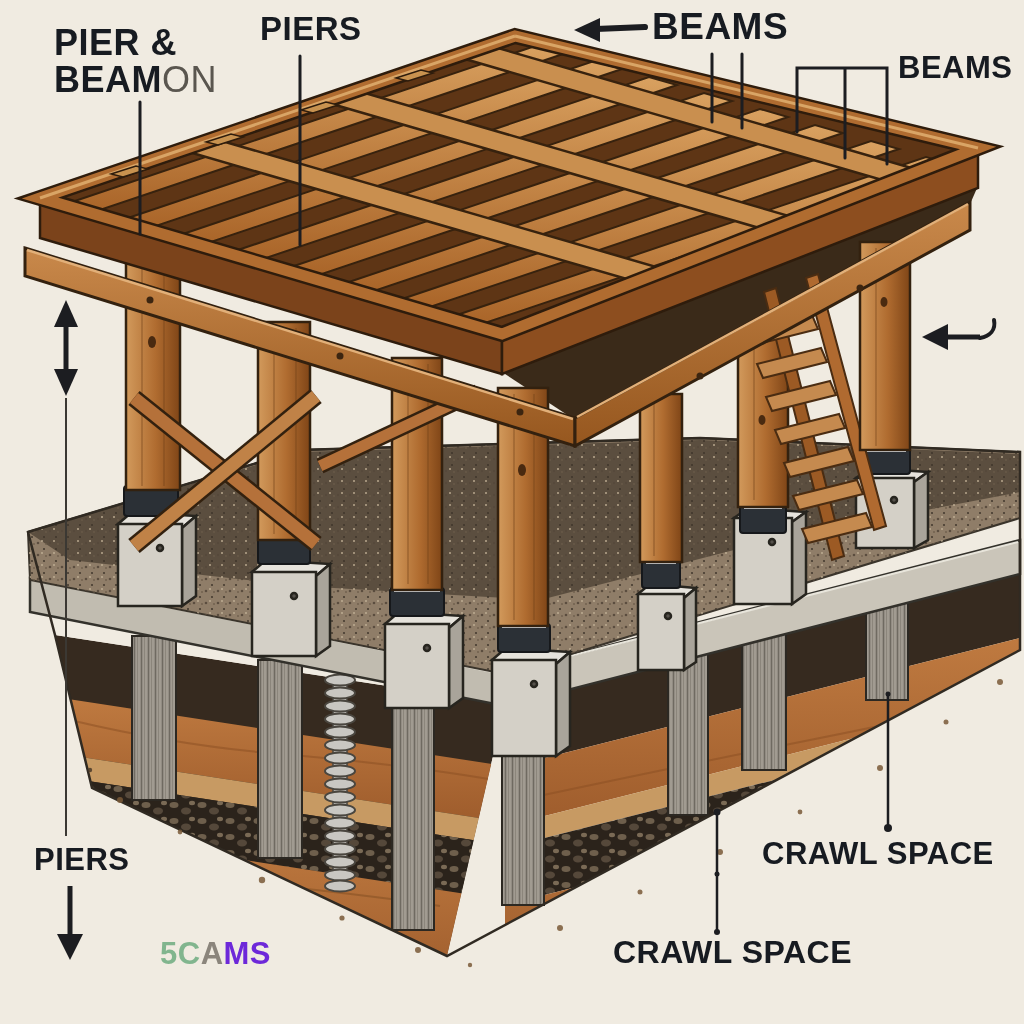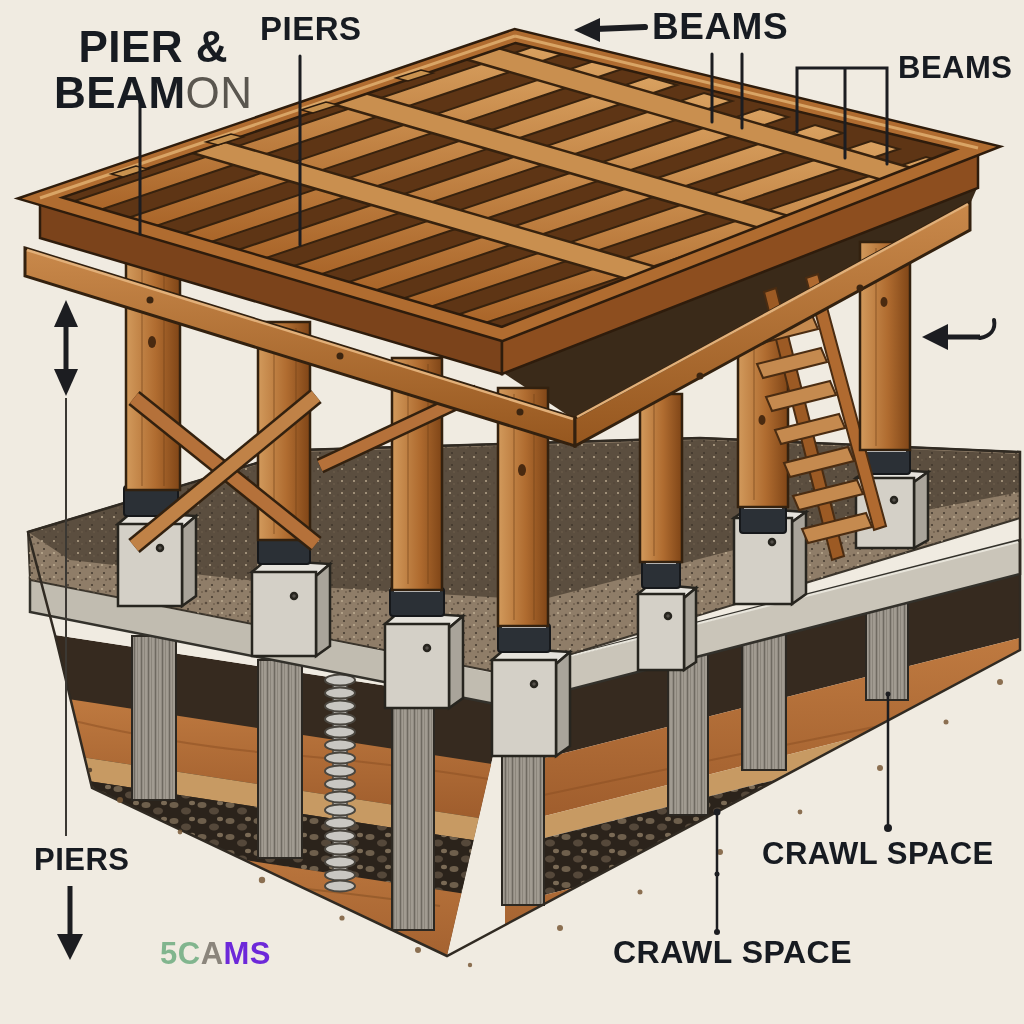--- a/index.html
+++ b/index.html
@@ -1,20 +1,20 @@
 <!DOCTYPE html>
 <html><head>
 <meta charset="utf-8">
 <style>
   html,body{margin:0;padding:0;background:#f0ebe1;}
   .stage{position:relative;width:1024px;height:1024px;overflow:hidden;
          font-family:"Liberation Sans","DejaVu Sans",sans-serif;background:#f0ebe1;}
   .stage svg{position:absolute;left:0;top:0;}
   .lbl{position:absolute;color:#171b21;font-weight:800;letter-spacing:.5px;line-height:1.04;white-space:nowrap;}
-  .fs37{font-size:37px;} .fs33{font-size:33px;} .fs32{font-size:32px;} .fs31{font-size:31px;} .fs34{font-size:44px;text-align:center;}
+  .fs37{font-size:37px;} .fs33{font-size:33px;} .fs32{font-size:32px;} .fs31{font-size:31px;} .fs34{font-size:36px;}
   .faded{color:#5a564f;font-weight:400;}
   .wm-f{color:#15803d;opacity:.5;} .wm-m{color:#6a645b;opacity:.75;} .wm-d{color:#6d28d9;}
 </style>
 </head>
 <body>
 
 <div class="stage">
 <svg width="1024" height="1024" viewBox="0 0 1024 1024">
   <defs>
     <linearGradient id="woodV" x1="0" y1="0" x2="1" y2="0">

